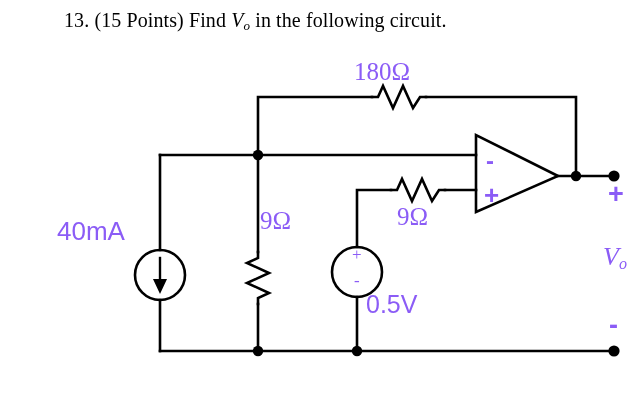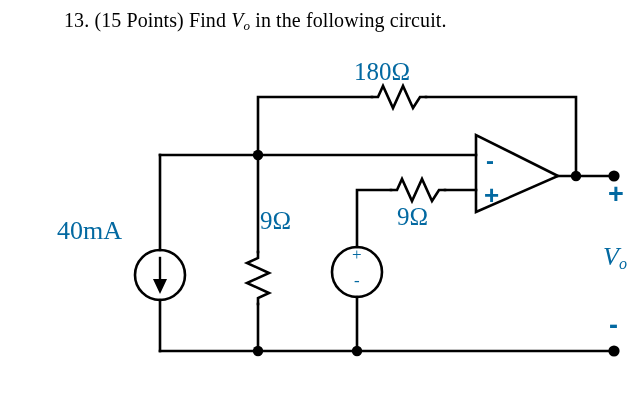--- a/index.html
+++ b/index.html
@@ -34,25 +34,25 @@
     font-size: 13px;
     vertical-align: -3px;
   }
   #circuit-svg {
     position: absolute;
     left: 0;
     top: 0;
   }
   .lbl {
     position: absolute;
-    color: #0369a1;
+    color: #8b5cf6;
     white-space: nowrap;
   }
   .lbl-serif { font-family: "Liberation Serif", serif; }
-  .lbl-sans  { font-family: Liberation Serif, serif; }
+  .lbl-sans  { font-family: Liberation Sans, sans-serif; }
 
   #label-180 {
     left: 318px; top: 58px;
     font-size: 25px;
   }
   #label-9ohm-vert {
     left: 224px; top: 207px;
     font-size: 25px;
   }
   #label-9ohm-horiz {
@@ -174,20 +174,21 @@
   </svg>
 
   <div class="lbl lbl-serif" id="label-180">180Ω</div>
 
   <div class="lbl lbl-serif" id="label-9ohm-vert">9Ω</div>
 
   <div class="lbl lbl-serif" id="label-9ohm-horiz">9Ω</div>
 
   <div class="lbl lbl-sans" id="label-40ma">40mA</div>
 
+  <div class="lbl lbl-sans" id="label-05v">0.5V</div>
 
   <div class="lbl lbl-serif" id="label-vsrc-plus">+</div>
 
   <div class="lbl lbl-serif" id="label-vsrc-minus">-</div>
 
   <div class="lbl" id="label-opamp-minus">-</div>
 
   <div class="lbl" id="label-opamp-plus">+</div>
 
   <div class="lbl" id="label-out-plus">+</div>

